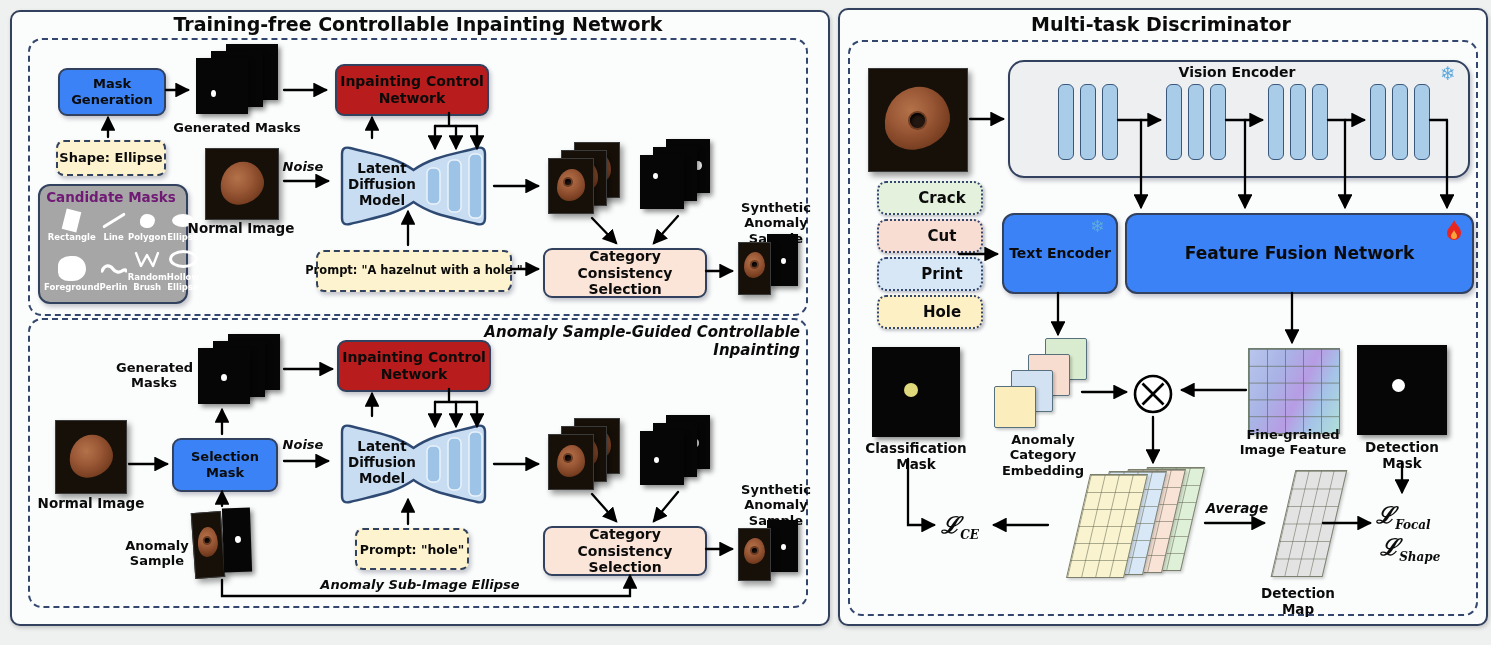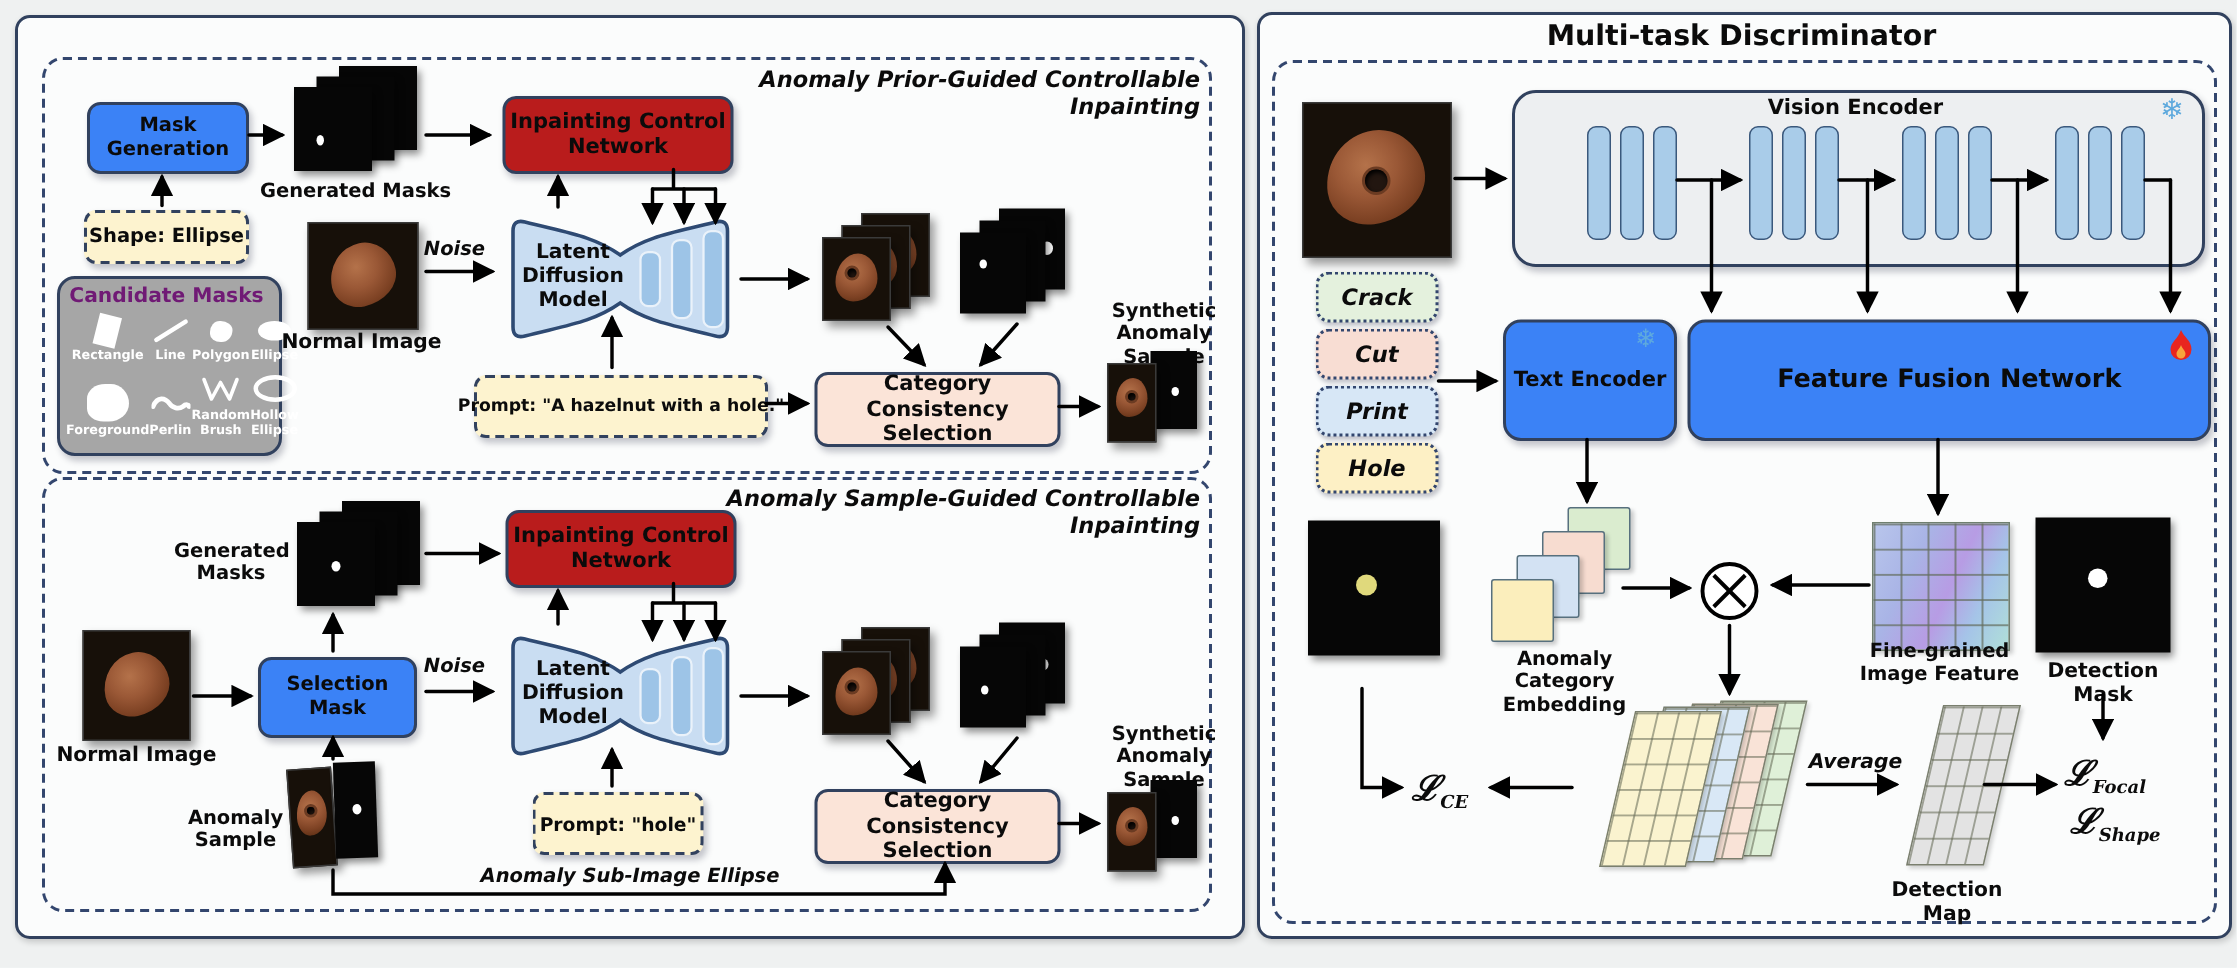--- a/index.html
+++ b/index.html
@@ -7,22 +7,22 @@
           font-family:"DejaVu Sans","Liberation Sans",sans-serif;color:#0b0b0b;}
   .panel{position:absolute;background:#fbfcfc;border:2.5px solid #31415e;border-radius:10px;
          box-shadow:1px 2px 4px rgba(0,0,0,.18);}
   .dash{position:absolute;border:2px dashed #33466e;border-radius:14px;}
   .box{position:absolute;border:2px solid #31415e;border-radius:9px;display:flex;align-items:center;
        justify-content:center;text-align:center;font-weight:bold;background:#3b82f6;
        box-shadow:2px 3px 4px rgba(30,35,60,.25);line-height:1.2;}
   .green{background:#b91c1c;} .pinkbg{background:#fbe4d8;}
   .yellow{background:#fdf3cf;border-style:dashed;border-width:2px;border-radius:8px;}
   .chip{position:absolute;width:78px;height:30px;border:2px dotted #33466e;border-radius:9px;
-        display:flex;align-items:center;justify-content:center;font-weight:bold;font-style:italic;
-        font-size:15px;box-shadow:1.5px 2px 3px rgba(30,35,60,.25);}
+        display:flex;align-items:center;justify-content:center;font-weight:bold;
+        font-size:15px;box-shadow:1.5px 2px 3px rgba(30,35,60,.25);padding-left:24px;}
   .lbl{position:absolute;font-weight:bold;text-align:center;line-height:1.18;}
   .it{font-style:italic;}
   .title{position:absolute;font-weight:bold;font-size:19px;text-align:center;}
   .photo{position:absolute;background:#171009;box-shadow:3px 4px 6px rgba(0,0,0,.4);border:1px solid #3a3a3a;overflow:hidden;}
   .nut{position:absolute;border-radius:54% 46% 58% 42%/60% 52% 48% 40%;
        background:radial-gradient(circle at 42% 36%,#b4724a 0%,#9a5836 38%,#7c4123 68%,#50280f 100%);}
   .hole{position:absolute;border-radius:50%;background:#221610;box-shadow:inset 1px 2px 3px #000,0 0 0 2px #6b3b22;}
   .msq{position:absolute;background:#060606;box-shadow:2.5px 3px 5px rgba(0,0,0,.45);}
   .dotw{position:absolute;background:#fff;border-radius:50%;}
   .vbar{position:absolute;width:14px;height:74px;background:#a9cce9;border:1.8px solid #3a587c;border-radius:6px;}
@@ -41,23 +41,23 @@
   .cm-ic{display:flex;align-items:center;justify-content:center;height:25px;}
   .cm-lb{font-size:8.5px;font-weight:bold;color:#fff;text-align:center;line-height:1.1;}
   svg.overlay{position:absolute;left:0;top:0;pointer-events:none;}
 </style>
 </head>
 <body>
 
 <div id="canvas">
 
   <div class="panel" style="left:10px;top:10px;width:816px;height:612px;"></div>
+  <div class="title" style="left:10px;top:13px;width:816px;">Training-free Controllable Inpainting Network</div>
 
   <div class="dash" style="left:28px;top:38px;width:776px;height:274px;"></div>
-  <div class="lbl it" style="right:691px;top:45px;width:340px;text-align:right;font-size:15px;">Anomaly Prior-Guided Controllable Inpainting</div>
 
   <div class="box" style="left:58px;top:68px;width:104px;height:44px;font-size:13px;">Mask Generation</div>
 
   <div>
     <div class="msq" style="left:226px;top:44px;width:52px;height:56px;">
         <span class="dotw" style="left:30px;top:22px;width:5px;height:6px;"></span>
       </div>
     <div class="msq" style="left:211px;top:51px;width:52px;height:56px;">
         <span class="dotw" style="left:26px;top:26px;width:7px;height:8px;"></span>
       </div>
@@ -316,20 +316,21 @@
   <span style="position:absolute;left:1444px;top:219px;">
     <svg width="20" height="24">
         <path d="M10,1 C12,6 17,8 17,14 A7,7 0 1,1 3,14 C3,9 8,7 10,1 Z" fill="#e8251f"></path>
         <path d="M10,11 C11,14 13,14.5 13,17 A3,3 0 1,1 7,17 C7,14.5 9,14 10,11 Z" fill="#f7a43c"></path>
       </svg>
   </span>
 
   <div class="msq" style="left:872px;top:347px;width:88px;height:90px;">
     <span style="position:absolute;left:32px;top:36px;width:14px;height:14px;border-radius:50%;background:#e0d97c;"></span>
   </div>
+  <div class="lbl" style="left:851px;top:441px;width:130px;font-size:13.5px;">Classification Mask</div>
 
   <div>
     <div class="emb" style="left:1045px;top:338px;background:#daeccf;"></div>
     <div class="emb" style="left:1028px;top:354px;background:#f7dcd0;"></div>
     <div class="emb" style="left:1011px;top:370px;background:#d3e2f3;"></div>
     <div class="emb" style="left:994px;top:386px;background:#fbeebc;"></div>
   </div>
   <div class="lbl" style="left:982px;top:432px;width:122px;font-size:13px;">Anomaly Category Embedding</div>
 
   <div style="position:absolute;left:1132px;top:373px;">

